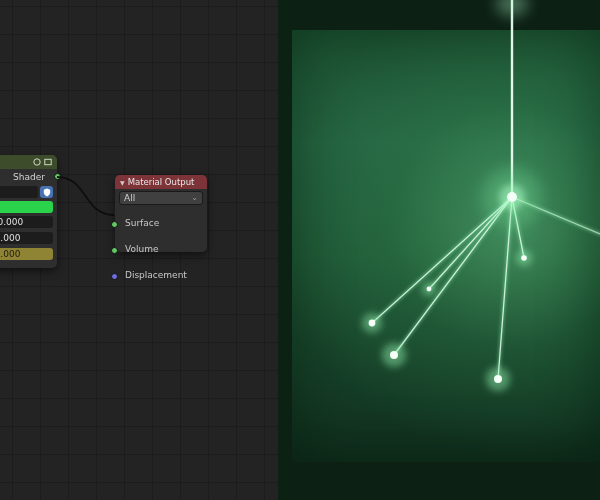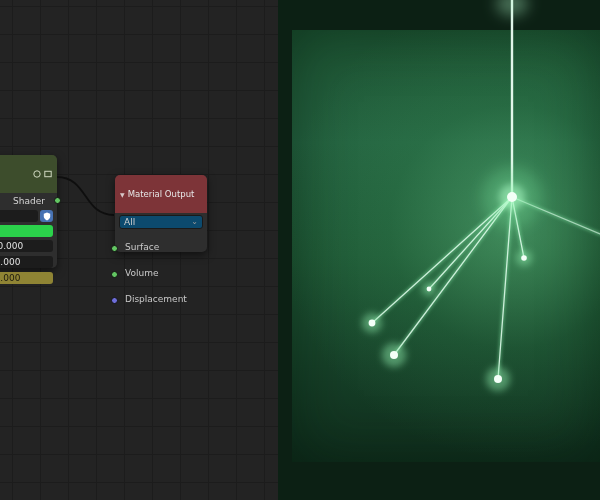--- a/index.html
+++ b/index.html
@@ -8,21 +8,21 @@
 
   
   .node-editor{position:absolute;left:0;top:0;width:292px;height:500px;background:#232323;
     background-image:linear-gradient(#1c1c1c 1px,transparent 1px),
                      linear-gradient(90deg,#1c1c1c 1px,transparent 1px);
     background-size:28px 28px;background-position:12px 6px;}
 
   .node{position:absolute;border-radius:5px;background:#2e2e2e;
     box-shadow:0 3px 8px rgba(0,0,0,.55);font-size:9px;color:#d4d4d4;}
   .node-header{height:14px;border-radius:5px 5px 0 0;display:flex;align-items:center;
-    padding:12px 5px;color:#e6e6e6;}
+    padding:0 5px;color:#e6e6e6;}
 
   
   .shader-node{left:-42px;top:155px;width:99px;height:113px;}
   .shader-node .node-header{background:#3d4d2c;justify-content:flex-end;gap:3px;}
   .hdr-ic{width:8px;height:8px;display:inline-block;}
   .row{display:flex;align-items:center;height:14px;padding:0 4px;margin-top:2px;}
   .out-row{justify-content:flex-end;padding-right:12px;position:relative;height:13px;margin-top:1px;}
   .field{background:#1c1c1c;border-radius:3px;height:12px;flex:1;color:#e0e0e0;
     display:flex;align-items:center;padding:0 4px;overflow:hidden;}
   .field.center{justify-content:center;}
@@ -32,21 +32,21 @@
   .field.animated{background:#8f8434;color:#1e1c10;justify-content:center;}
   .socket{position:absolute;width:7px;height:7px;border-radius:50%;border:1px solid #101010;box-sizing:border-box;}
   .socket.shader{background:#63c763;}
   .socket.vector{background:#6e6ed9;}
   .socket.out{right:-4px;top:3px;}
 
   
   .output-node{left:115px;top:175px;width:92px;height:77px;}
   .output-node .node-header{background:#7d3438;font-size:8.5px;gap:3px;}
   .collapse{font-size:6px;color:#d8c9c9;}
-  .dropdown{background:#0c4a6e;border:1px solid #1a1a1a;border-radius:3px;height:12px;flex:1;
+  .dropdown{background:#404040;border:1px solid #1a1a1a;border-radius:3px;height:12px;flex:1;
     display:flex;align-items:center;justify-content:space-between;padding:0 4px;color:#cfcfcf;}
   .chev{color:#9a9a9a;font-size:8px;line-height:1;}
   .in-row{position:relative;height:13px;margin-top:13px;padding-left:10px;color:#c9c9c9;}
   .in-row .socket{left:-4px;top:3px;}
 
   .links{position:absolute;left:0;top:0;pointer-events:none;}
 
   
   .viewport{position:absolute;left:278px;top:0;width:322px;height:500px;background:#0c2014;overflow:hidden;}
   .render-plane{position:absolute;left:14px;top:30px;right:0;bottom:38px;

